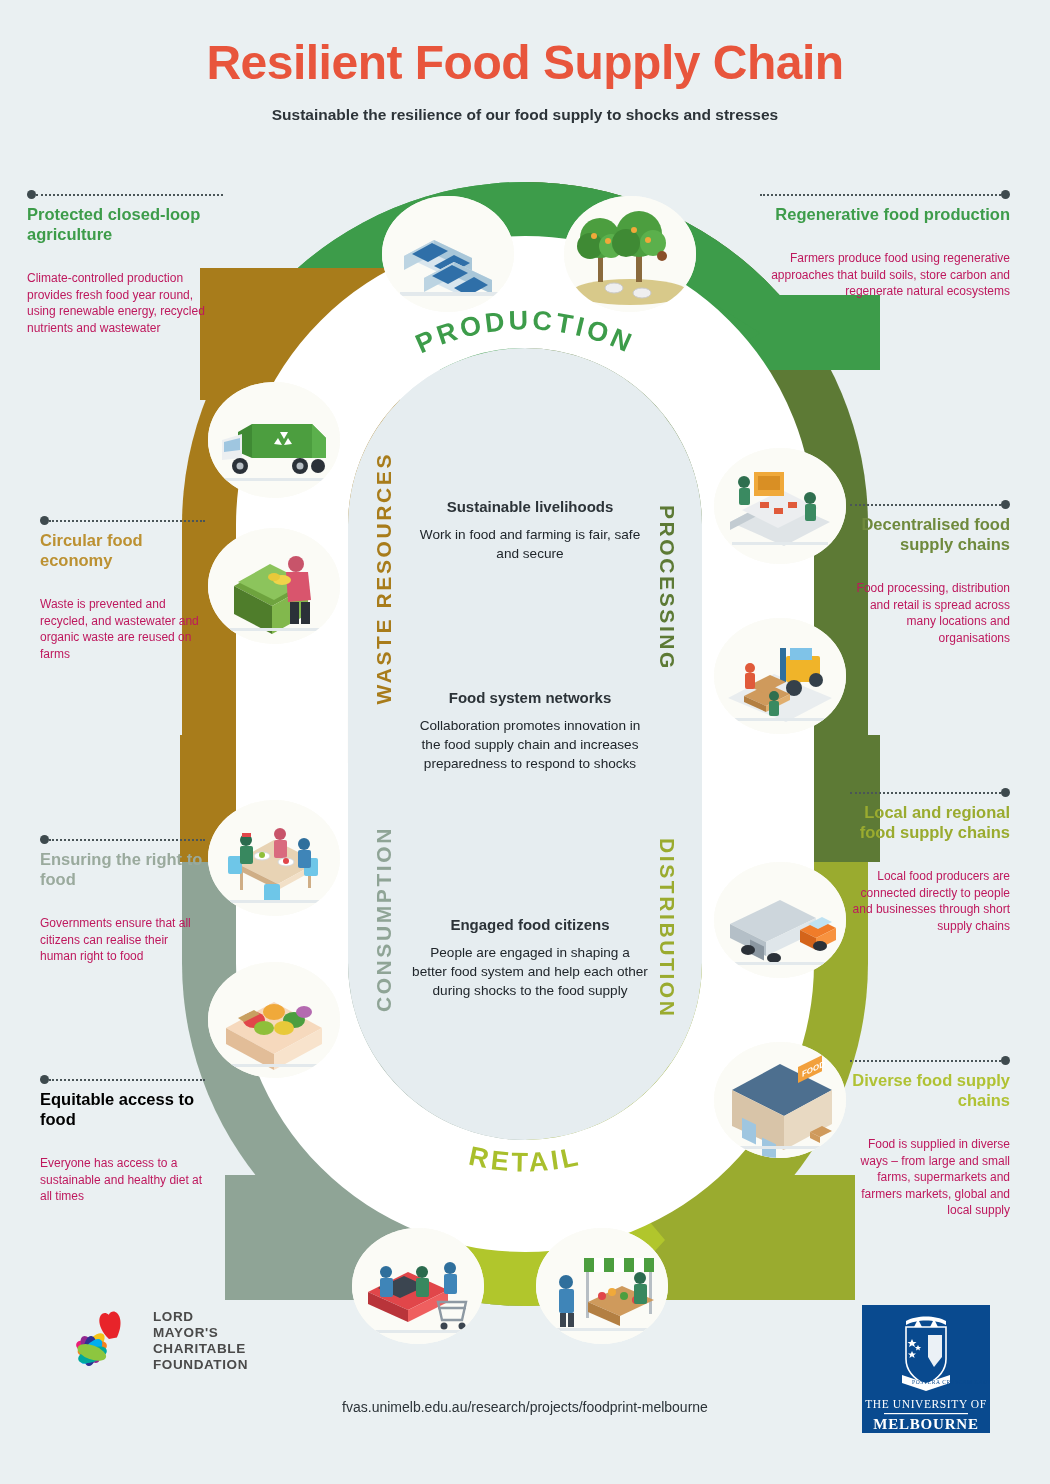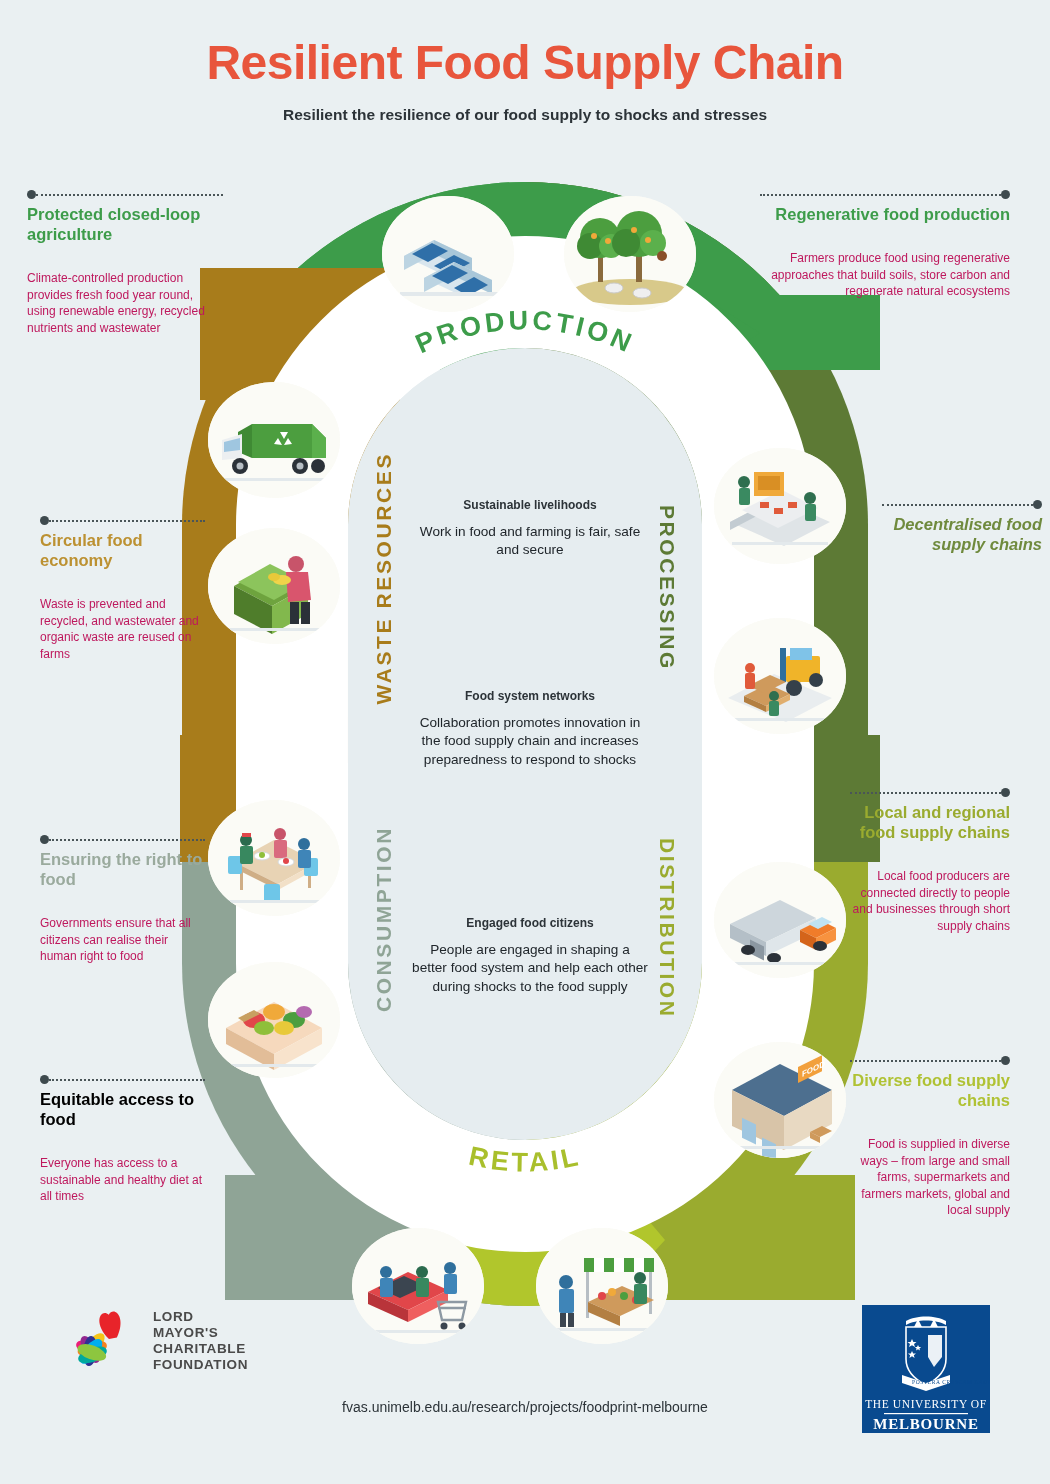--- a/index.html
+++ b/index.html
@@ -57,21 +57,21 @@
   .callout.right { text-align: right; }
   .callout.right .dotline { flex-direction: row; }
 
   
   .center-col {
     position: absolute;
     left: 412px; width: 236px;
     text-align: center;
   }
   .center-block h4 {
-    font-size: 12px; font-weight: bold; color: #2c3338; line-height: 1.22;
+    font-size: 15px; font-weight: bold; color: #2c3338; line-height: 1.22;
   }
   .center-block p {
     font-size: 13.6px; color: #20262b; line-height: 1.38; margin-top: 10px;
   }
 
   
   .ring-label {
     position: absolute;
     font-size: 21px; font-weight: bold;
     letter-spacing: 2.6px;
@@ -98,21 +98,21 @@
   .unimelb {
     position: absolute; left: 862px; top: 1305px;
     width: 128px; height: 128px; background: #d946ef;
   }
 </style>
 </head>
 <body>
 
 <div class="header">
   <div class="title">Resilient Food Supply Chain</div>
-  <div class="subtitle">Resilient the resilience of our food supply to shocks and stresses</div>
+  <div class="subtitle">Sustainable the resilience of our food supply to shocks and stresses</div>
 </div>
 
 <div class="stage">
 
   <svg class="ring-svg" width="1050" height="1484">
     <defs>
       <clipPath id="ringClip">
         <path d="M 525,182 A 343,343 0 0 1 868,525 L 868,963 A 343,343 0 0 1 525,1306 A 343,343 0 0 1 182,963 L 182,525 A 343,343 0 0 1 525,182 Z"></path>
       </clipPath>
     </defs>
@@ -554,26 +554,27 @@
 
   <div class="callout right" style="left:760px; top:190px; width:250px;">
     <div class="dotline" style="right:0; left:0; width:250px;">
       <span class="dashes"></span>
       <span class="dot"></span>
     </div>
     <h3 style="color:#3d9c4a;">Regenerative food production</h3>
     <p>Farmers produce food using regenerative approaches that build soils, store carbon and regenerate natural ecosystems</p>
   </div>
 
-  <div class="callout right" style="left:882px; top:500px; width:160px;font-style:italic;">
+  <div class="callout right" style="left:850px; top:500px; width:160px;">
     <div class="dotline" style="left:0; width:160px;">
       <span class="dashes"></span>
       <span class="dot"></span>
     </div>
     <h3 style="color:#6f8a3d;">Decentralised food supply chains</h3>
+    <p>Food processing, distribution and retail is spread across many locations and organisations</p>
   </div>
 
   <div class="callout right" style="left:850px; top:788px; width:160px;">
     <div class="dotline" style="left:0; width:160px;">
       <span class="dashes"></span>
       <span class="dot"></span>
     </div>
     <h3 style="color:#9aab2f;">Local and regional food supply chains</h3>
     <p>Local food producers are connected directly to people and businesses through short supply chains</p>
   </div>

